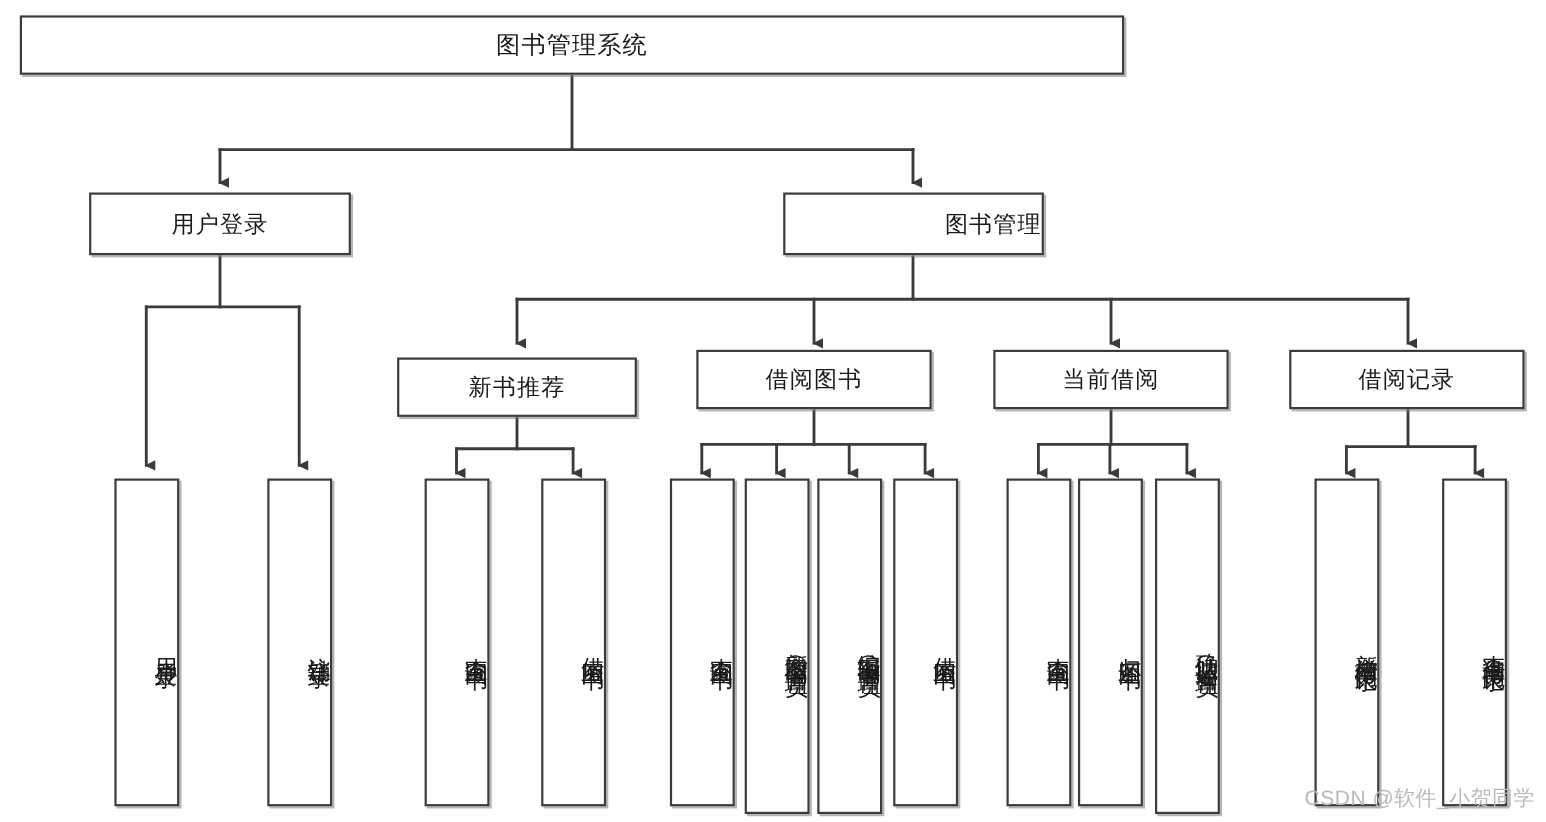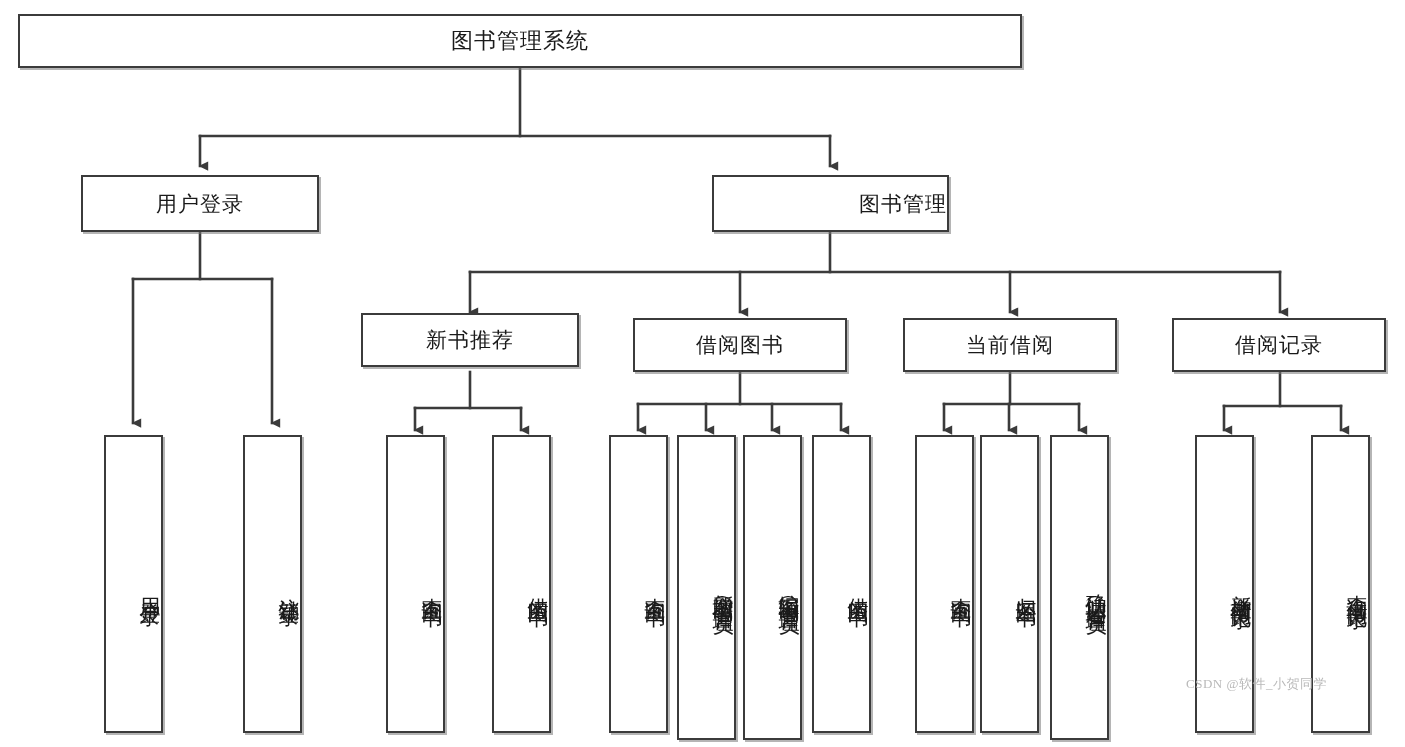--- a/index.html
+++ b/index.html
@@ -52,27 +52,26 @@
   svg.edges {
     position: absolute;
     left: 0;
     top: 0;
     width: 1405px;
     height: 747px;
     pointer-events: none;
   }
   .watermark {
     position: absolute;
-    font-size: 13px;
+    font-size: 19px;
     color: #b9b9b9;
     white-space: nowrap;
     left: 1186px;
-    top: 675px;
+    top: 713px;
     letter-spacing: 0.5px;
-    font-family: Liberation Serif, serif;
   }
 </style>
 </head>
 <body>
 
 <div id="canvas">
 
   <svg class="edges" viewBox="0 0 1405 747">
     <defs>
       <marker id="arrow" markerWidth="11" markerHeight="11" refX="5.2" refY="8.6" orient="auto" markerUnits="userSpaceOnUse">
@@ -127,21 +126,21 @@
     <span>图书管理系统</span>
   </div>
 
   <div class="node node-h shadowed" style="left:81px; top:175px; width:238px; height:57px;">
     <span>用户登录</span>
   </div>
   <div class="node node-h shadowed" style="left:712px; top:175px; width:237px; height:57px;justify-content:flex-end;">
     <span>图书管理</span>
   </div>
 
-  <div class="node node-h shadowed" style="left:361px; top:313px; width:218px; height:54px;">
+  <div class="node node-h shadowed" style="left:361px; top:325px; width:218px; height:54px;">
     <span>新书推荐</span>
   </div>
   <div class="node node-h shadowed" style="left:633px; top:318px; width:214px; height:54px;">
     <span>借阅图书</span>
   </div>
   <div class="node node-h shadowed" style="left:1172px; top:318px; width:214px; height:54px;">
     <span>借阅记录</span>
   </div>
   <div class="node node-h shadowed" style="left:903px; top:318px; width:214px; height:54px;">
     <span>当前借阅</span>

